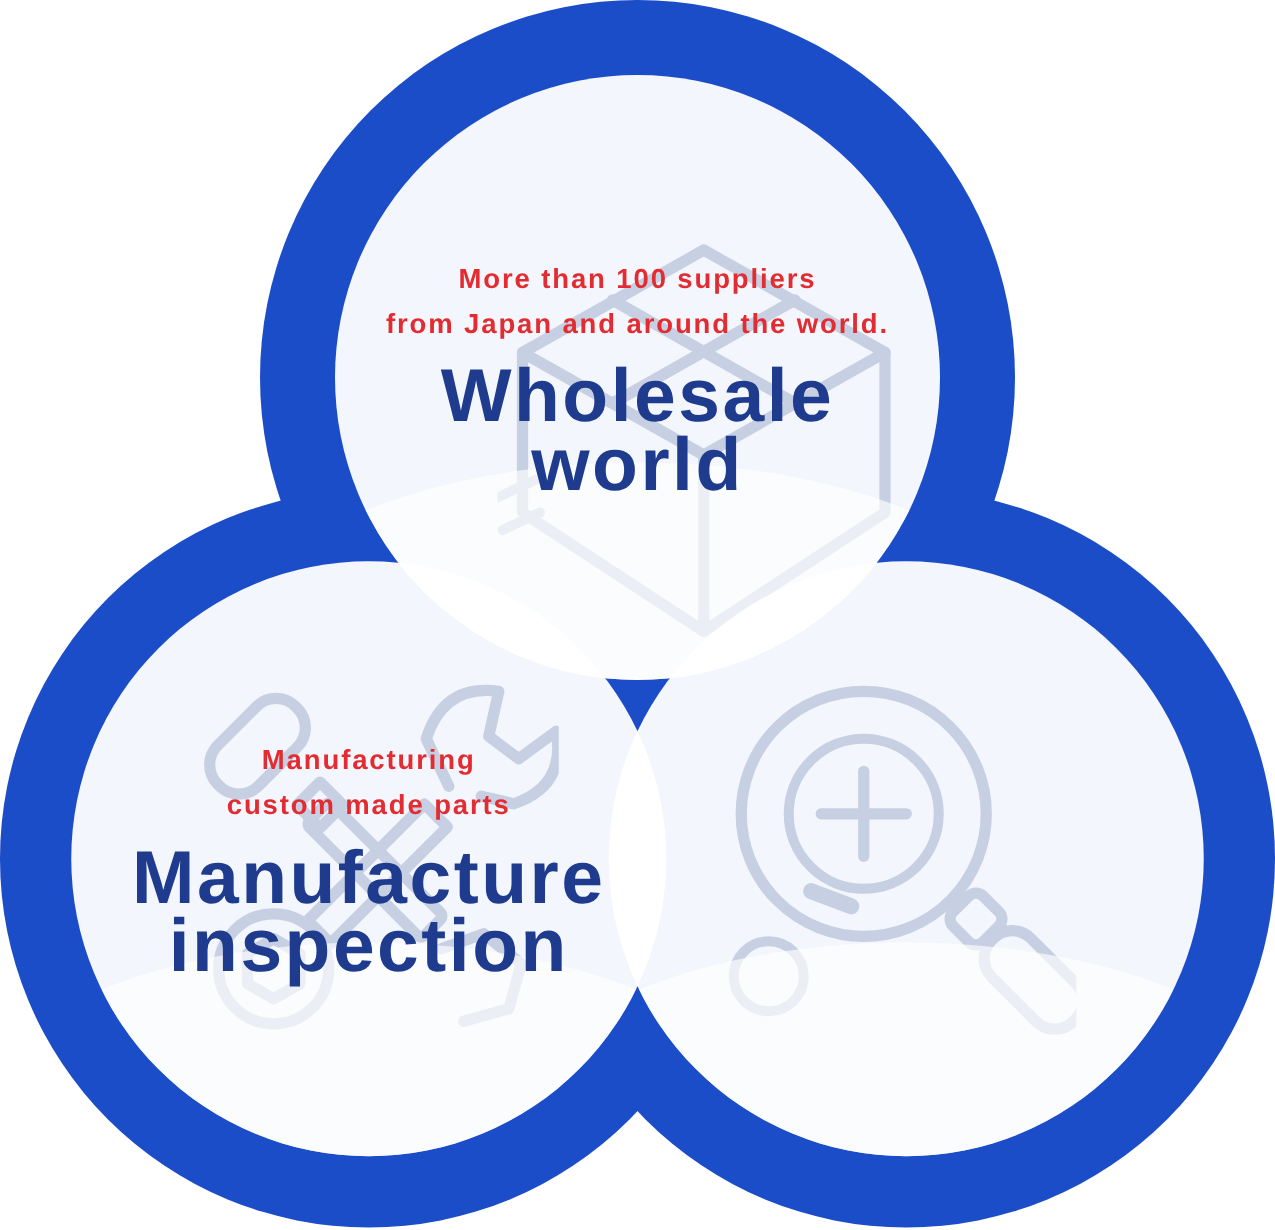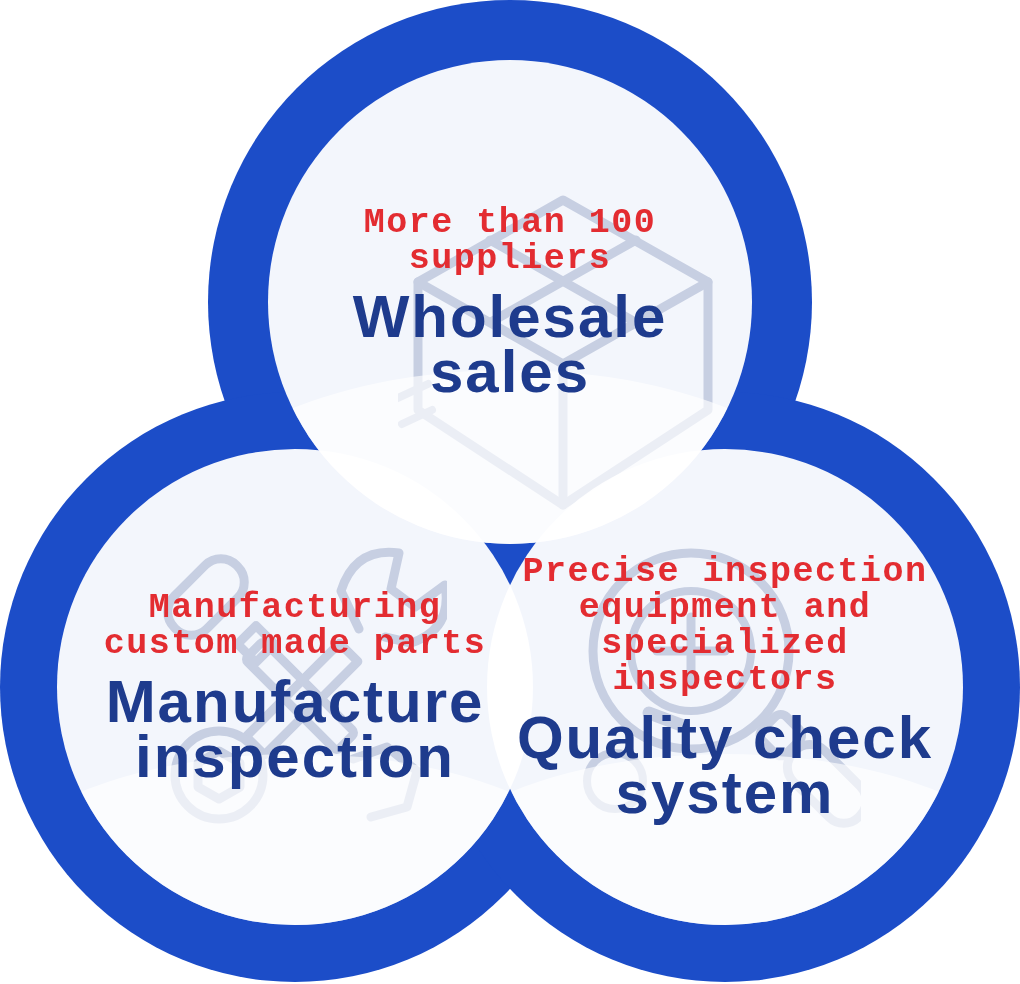--- a/index.html
+++ b/index.html
@@ -38,21 +38,21 @@
   .icon{position:absolute;z-index:0;}
   .icon *{fill:none;stroke:var(--icon-stroke);stroke-width:9px;stroke-linecap:round;stroke-linejoin:round;}
   .icon .thin{stroke-width:8px;}
   .icon .fat{stroke-width:13px;}
   .icon-package{left:130px;top:100px;}
   .icon-tools{left:98px;top:96px;}
   .icon-magnifier{left:78px;top:96px;}
   .content{position:relative;z-index:2;}
   .tagline{
     color:var(--tagline-red);
-    font-weight:bold;font-size:35px;line-height:36px;letter-spacing:1.5px;font-family:Liberation Mono, monospace;
+    font-weight:bold;font-size:22px;line-height:36px;letter-spacing:1.5px;
   }
   .title{
     color:var(--title-navy);
     font-weight:bold;font-size:60px;line-height:55px;letter-spacing:2px;
     margin-top:12px;
   }
 </style>
 </head>
 <body>
 
@@ -68,24 +68,25 @@
       <path d="M92 80 L237 162"></path>
       <path d="M238 80 L93 162"></path>
       <path d="M20 122 L20 250 L165 345 L310 250 L310 122"></path>
       <path d="M165 204 L165 345"></path>
       <path class="thin" d="M0 238 L30 224"></path>
       <path class="thin" d="M4 264 L34 250"></path>
     </svg>
     <div class="content">
       <div class="tagline">
         <div>More than 100 suppliers</div>
+        <div>from Japan and around the world.</div>
       </div>
       <div class="title">
         <div>Wholesale</div>
-        <div>sales</div>
+        <div>world</div>
       </div>
     </div>
   </div>
 
   <div class="inner inner-left">
     <svg class="icon icon-tools" width="292" height="292" viewBox="0 0 292 292">
 
       <rect x="28" y="8" width="46" height="88" rx="22" transform="rotate(45 51 52)"></rect>
       <rect x="88" y="86" width="26" height="26" transform="rotate(45 101 99)"></rect>
       <rect x="134" y="88" width="26" height="132" transform="rotate(45 147 154)"></rect>
@@ -114,26 +115,15 @@
       <circle class="thin" cx="126" cy="106" r="60"></circle>
       <path d="M126 72 L126 140"></path>
       <path d="M92 106 L160 106"></path>
       <g transform="rotate(-45 126 106)">
         <rect x="113" y="212" width="34" height="34" rx="8"></rect>
         <rect x="106" y="250" width="44" height="92" rx="21"></rect>
       </g>
       <path class="fat" d="M84 168 L116 180"></path>
       <circle class="thin" cx="50" cy="236" r="28"></circle>
     </svg>
-    <div class="content">
-      <div class="tagline">
-        <div>Precise inspection</div>
-        <div>equipment and</div>
-        <div>specialized inspectors</div>
-      </div>
-      <div class="title">
-        <div>Quality check</div>
-        <div>system</div>
-      </div>
-    </div>
   </div>
 
 </div>
 
 </body></html>

